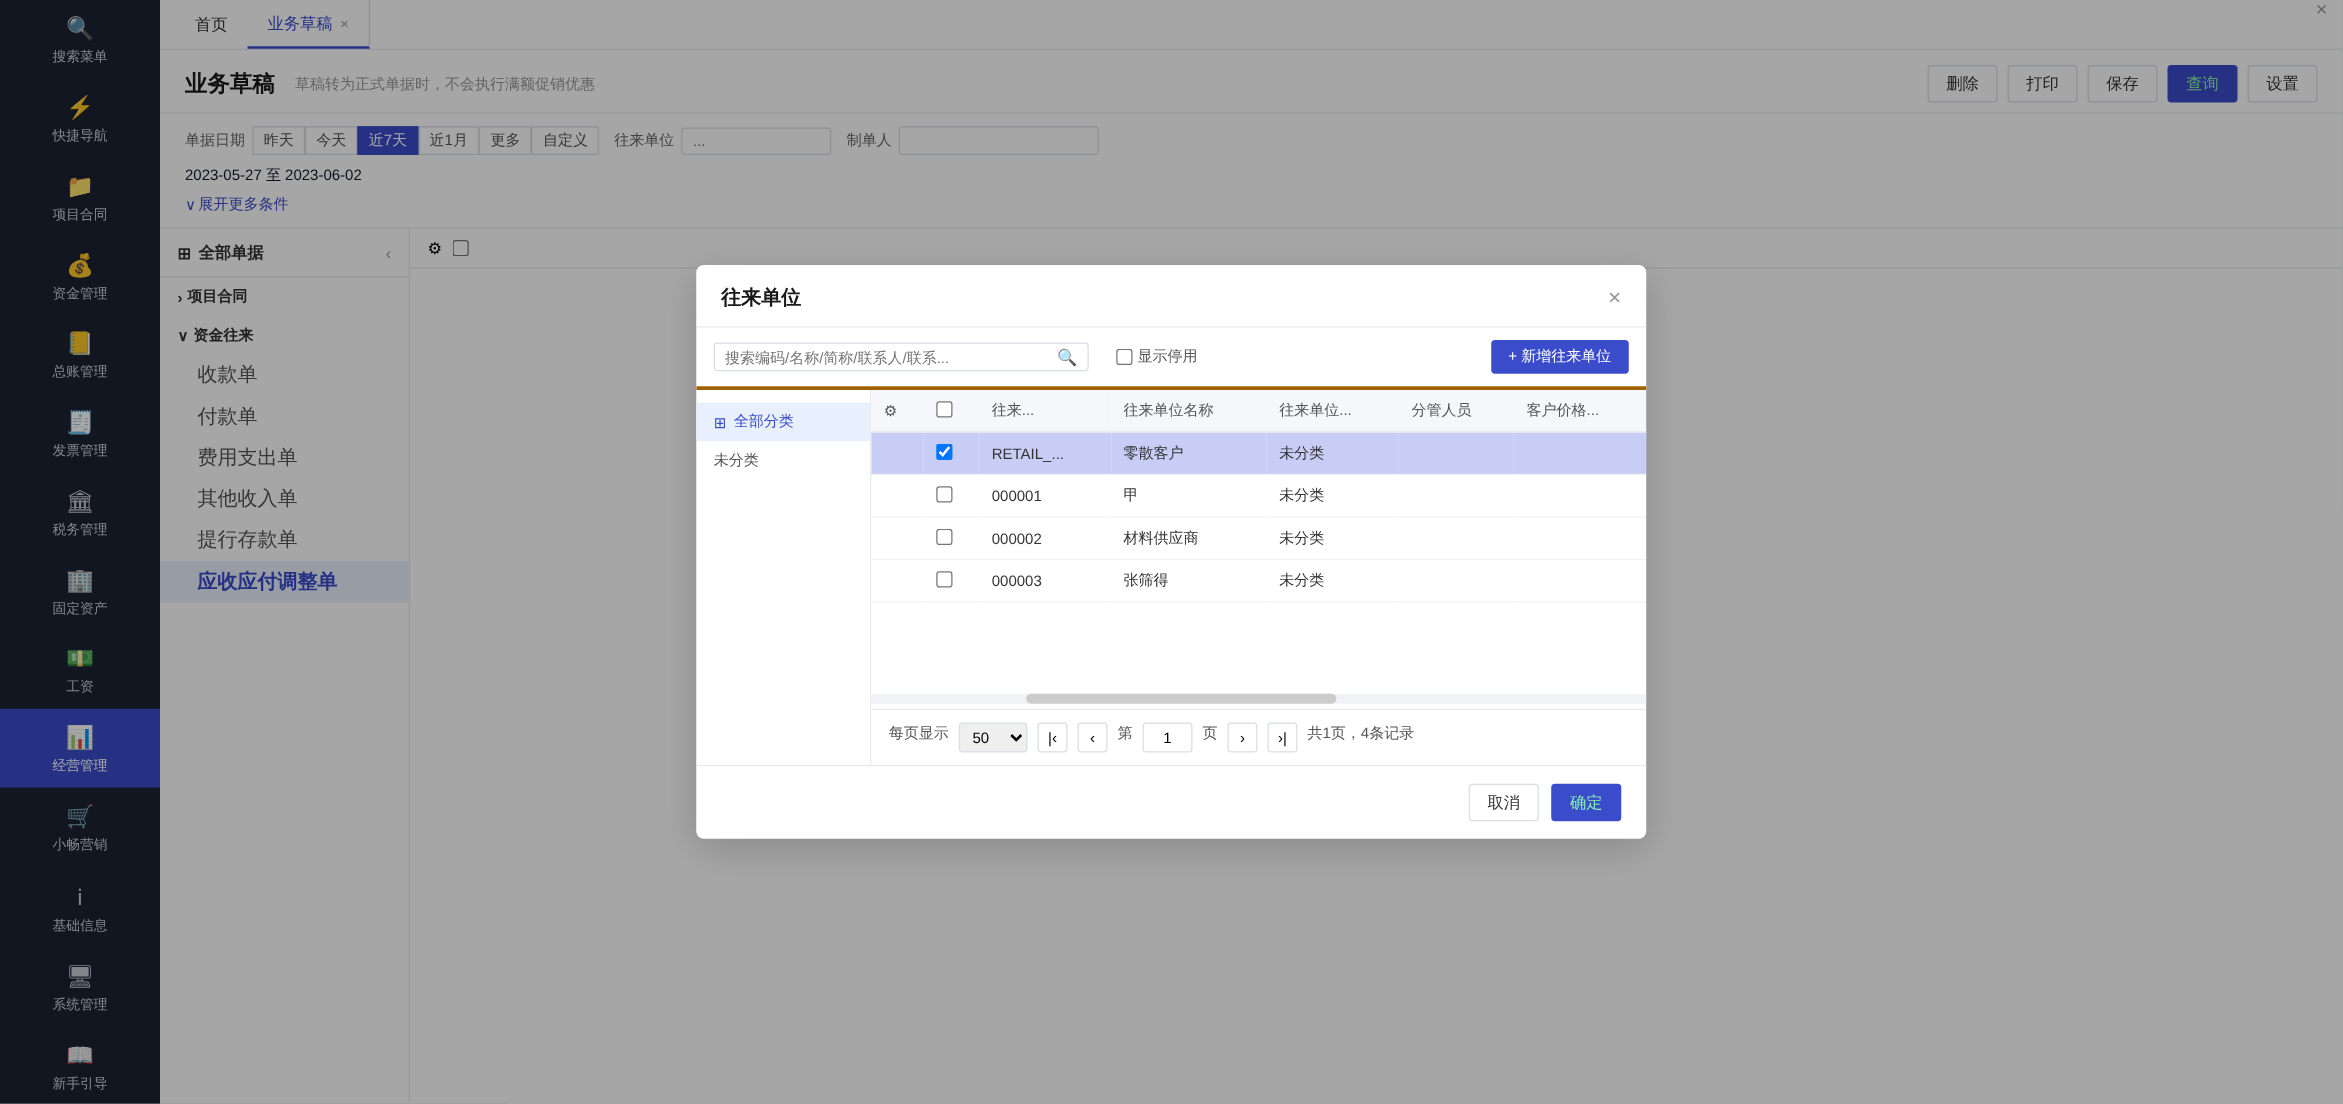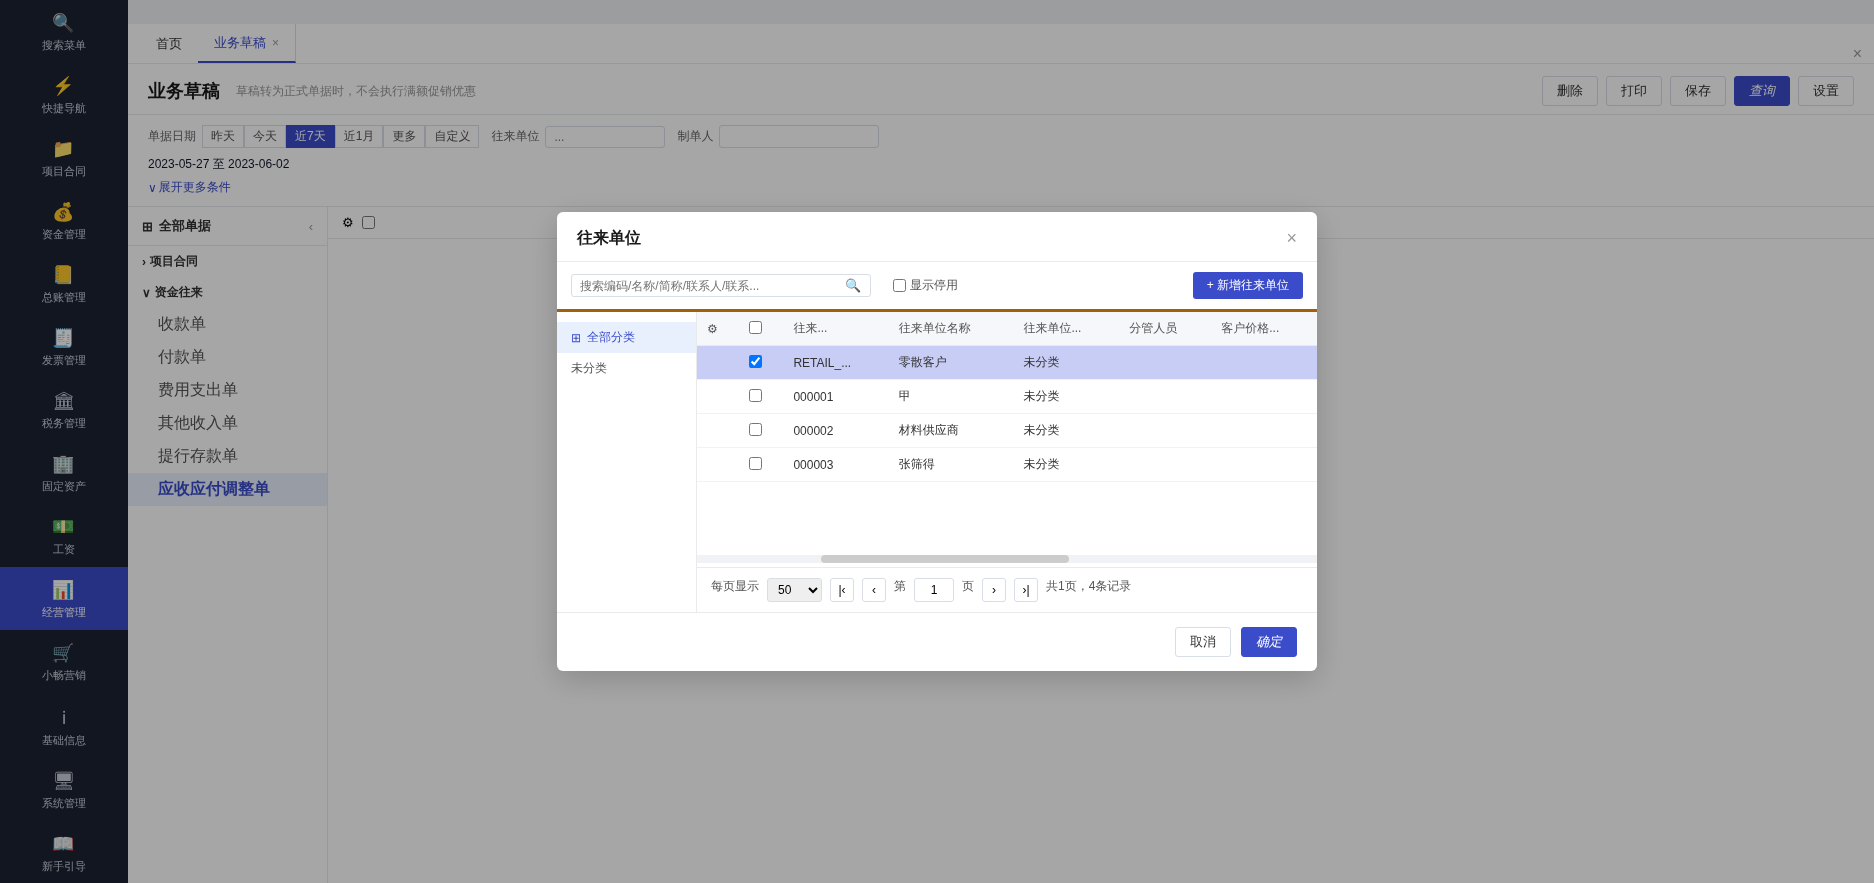--- a/index.html
+++ b/index.html
@@ -12,35 +12,35 @@
     .sidebar { width: 128px; background: #1c2333; color: #c8cdd8; flex-shrink: 0; display: flex; flex-direction: column; }
     .sidebar-item { display: flex; flex-direction: column; align-items: center; padding: 12px 0 10px; cursor: pointer; font-size: 12px; color: #c8cdd8; gap: 4px; }
     .sidebar-item.active { background: #3b4cca; color: #fff; }
     .sidebar-icon { font-size: 18px; }
     .sidebar-label { font-size: 11px; }
 
     
     .main-content { flex: 1; display: flex; flex-direction: column; background: #f0f2f5; overflow: hidden; }
 
     
-    .top-bar { height: 40px; background: #fff; border-bottom: 1px solid #e8eaec; display: flex; align-items: flex-end; padding: 0 12px; gap: 0; margin-top: 24px; }
+    .top-bar { height: 40px; background: #fff; border-bottom: 1px solid #e8eaec; display: flex; align-items: flex-start; padding: 0 12px; gap: 0; }
     .top-bar-home { padding: 0 16px; height: 100%; display: flex; align-items: center; color: #333; font-size: 13px; cursor: pointer; }
     .tab { padding: 0 16px; height: 100%; display: flex; align-items: center; color: #333; font-size: 13px; cursor: pointer; background: #e8f0fe; border-right: 1px solid #d9dde5; gap: 6px; }
     .tab.active { background: #fff; color: #3b4cca; border-bottom: 2px solid #3b4cca; }
     .tab-close { font-size: 12px; color: #999; cursor: pointer; }
     .top-bar-right { margin-left: auto; display: flex; align-items: center; gap: 8px; color: #666; font-size: 12px; }
     .close-btn { font-size: 16px; color: #999; cursor: pointer; margin-left: 8px; }
 
     
     .page-header { padding: 12px 20px 8px; background: #fff; border-bottom: 1px solid #e8eaec; display: flex; align-items: center; gap: 16px; }
     .page-title { font-size: 18px; font-weight: bold; color: #1a1a1a; }
     .page-subtitle { font-size: 12px; color: #999; }
     .page-actions { margin-left: auto; display: flex; align-items: center; gap: 8px; border-radius: 13px; }
     .btn { padding: 5px 14px; border-radius: 3px; border: 1px solid #d9dde5; background: #fff; cursor: pointer; font-size: 13px; color: #333; }
-    .btn-primary { background: #3b4cca; color: #ffffff; border-color: #3b4cca; font-style: italic; }
+    .btn-primary { background: #3b4cca; color: #86efac; border-color: #3b4cca; }
     .btn-icon { display: flex; align-items: center; gap: 4px; }
 
     
     .filter-bar { background: #fff; padding: 10px 20px; border-bottom: 1px solid #e8eaec; }
     .filter-row { display: flex; align-items: center; gap: 12px; flex-wrap: wrap; }
     .filter-item { display: flex; align-items: center; gap: 6px; }
     .filter-label { font-size: 12px; color: #666; }
     .filter-date-btns { display: flex; gap: 0; }
     .date-btn { padding: 2px 8px; border: 1px solid #d9dde5; background: #fff; cursor: pointer; font-size: 12px; color: #555; }
     .date-btn.active { background: #3b4cca; color: #fff; border-color: #3b4cca; }

